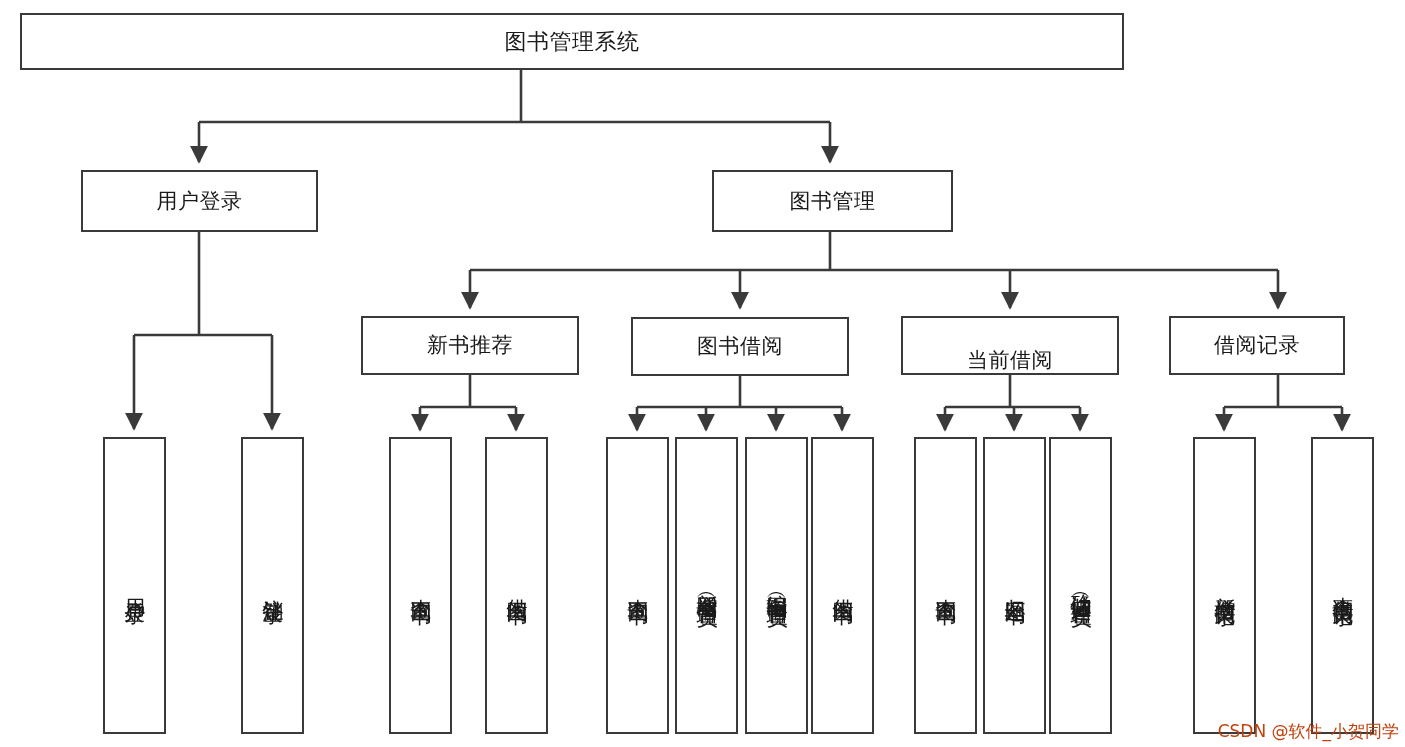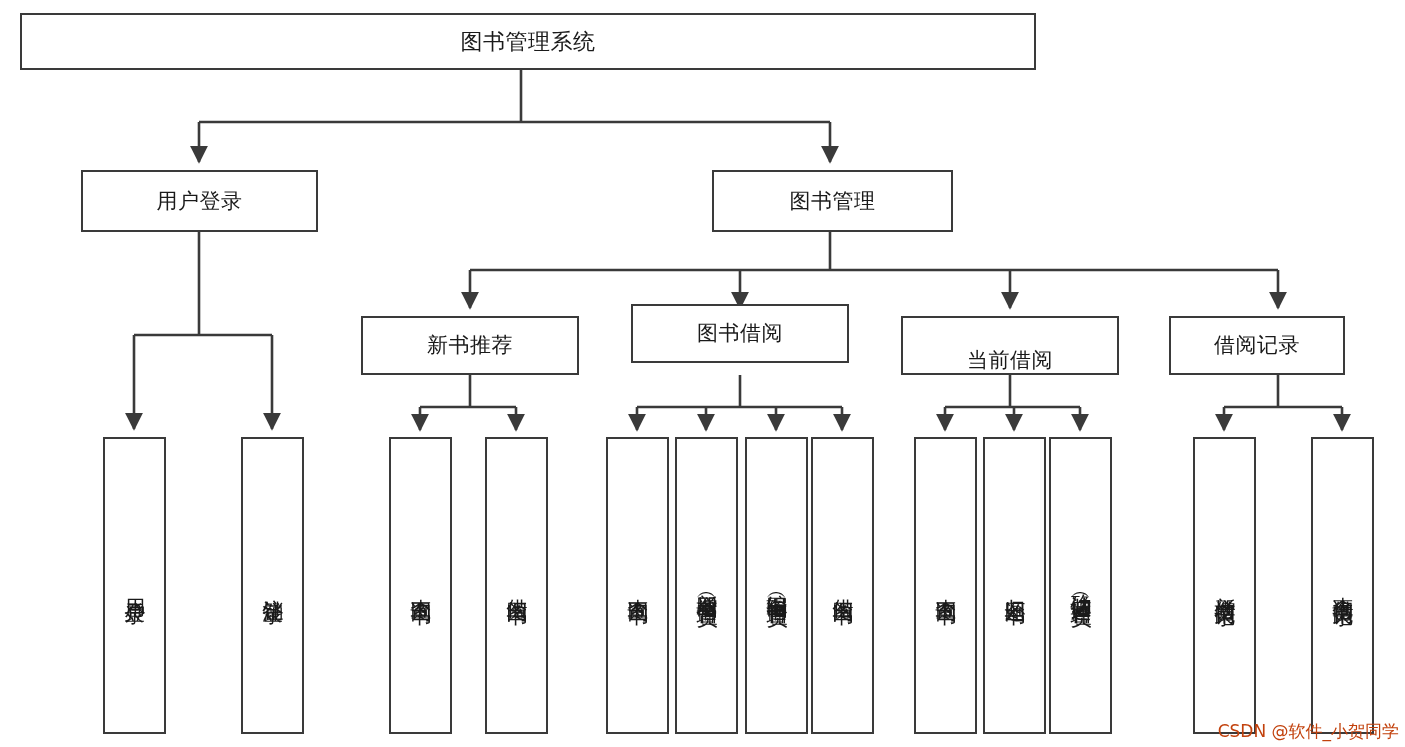--- a/index.html
+++ b/index.html
@@ -125,35 +125,35 @@
       <path d="M 1080 407 L 1080 430" marker-end="url(#arrow)"></path>
 
       <path d="M 1278 375 L 1278 407"></path>
       <path d="M 1224 407 L 1342 407"></path>
       <path d="M 1224 407 L 1224 430" marker-end="url(#arrow)"></path>
       <path d="M 1342 407 L 1342 430" marker-end="url(#arrow)"></path>
 
     </g>
   </svg>
 
-  <div class="node horiz root" style="left:20px; top:13px; width:1016px; height:57px;">
+  <div class="node horiz root" style="left:20px; top:13px; width:1104px; height:57px;">
     <span class="label">图书管理系统</span>
   </div>
 
   <div class="node horiz" style="left:81px; top:170px; width:237px; height:62px;">
     <span class="label">用户登录</span>
   </div>
   <div class="node horiz" style="left:712px; top:170px; width:241px; height:62px;">
     <span class="label">图书管理</span>
   </div>
 
   <div class="node horiz" style="left:361px; top:316px; width:218px; height:59px;">
     <span class="label">新书推荐</span>
   </div>
-  <div class="node horiz" style="left:631px; top:304px; width:218px; height:59px;">
+  <div class="node horiz" style="left:631px; top:317px; width:218px; height:59px;">
     <span class="label">图书借阅</span>
   </div>
   <div class="node horiz" style="left:901px; top:316px; width:218px; height:59px;align-items:flex-end;">
     <span class="label">当前借阅</span>
   </div>
   <div class="node horiz" style="left:1169px; top:316px; width:176px; height:59px;">
     <span class="label">借阅记录</span>
   </div>
 
   <div class="node vert" style="left:103px; top:437px; width:63px; height:297px;">

